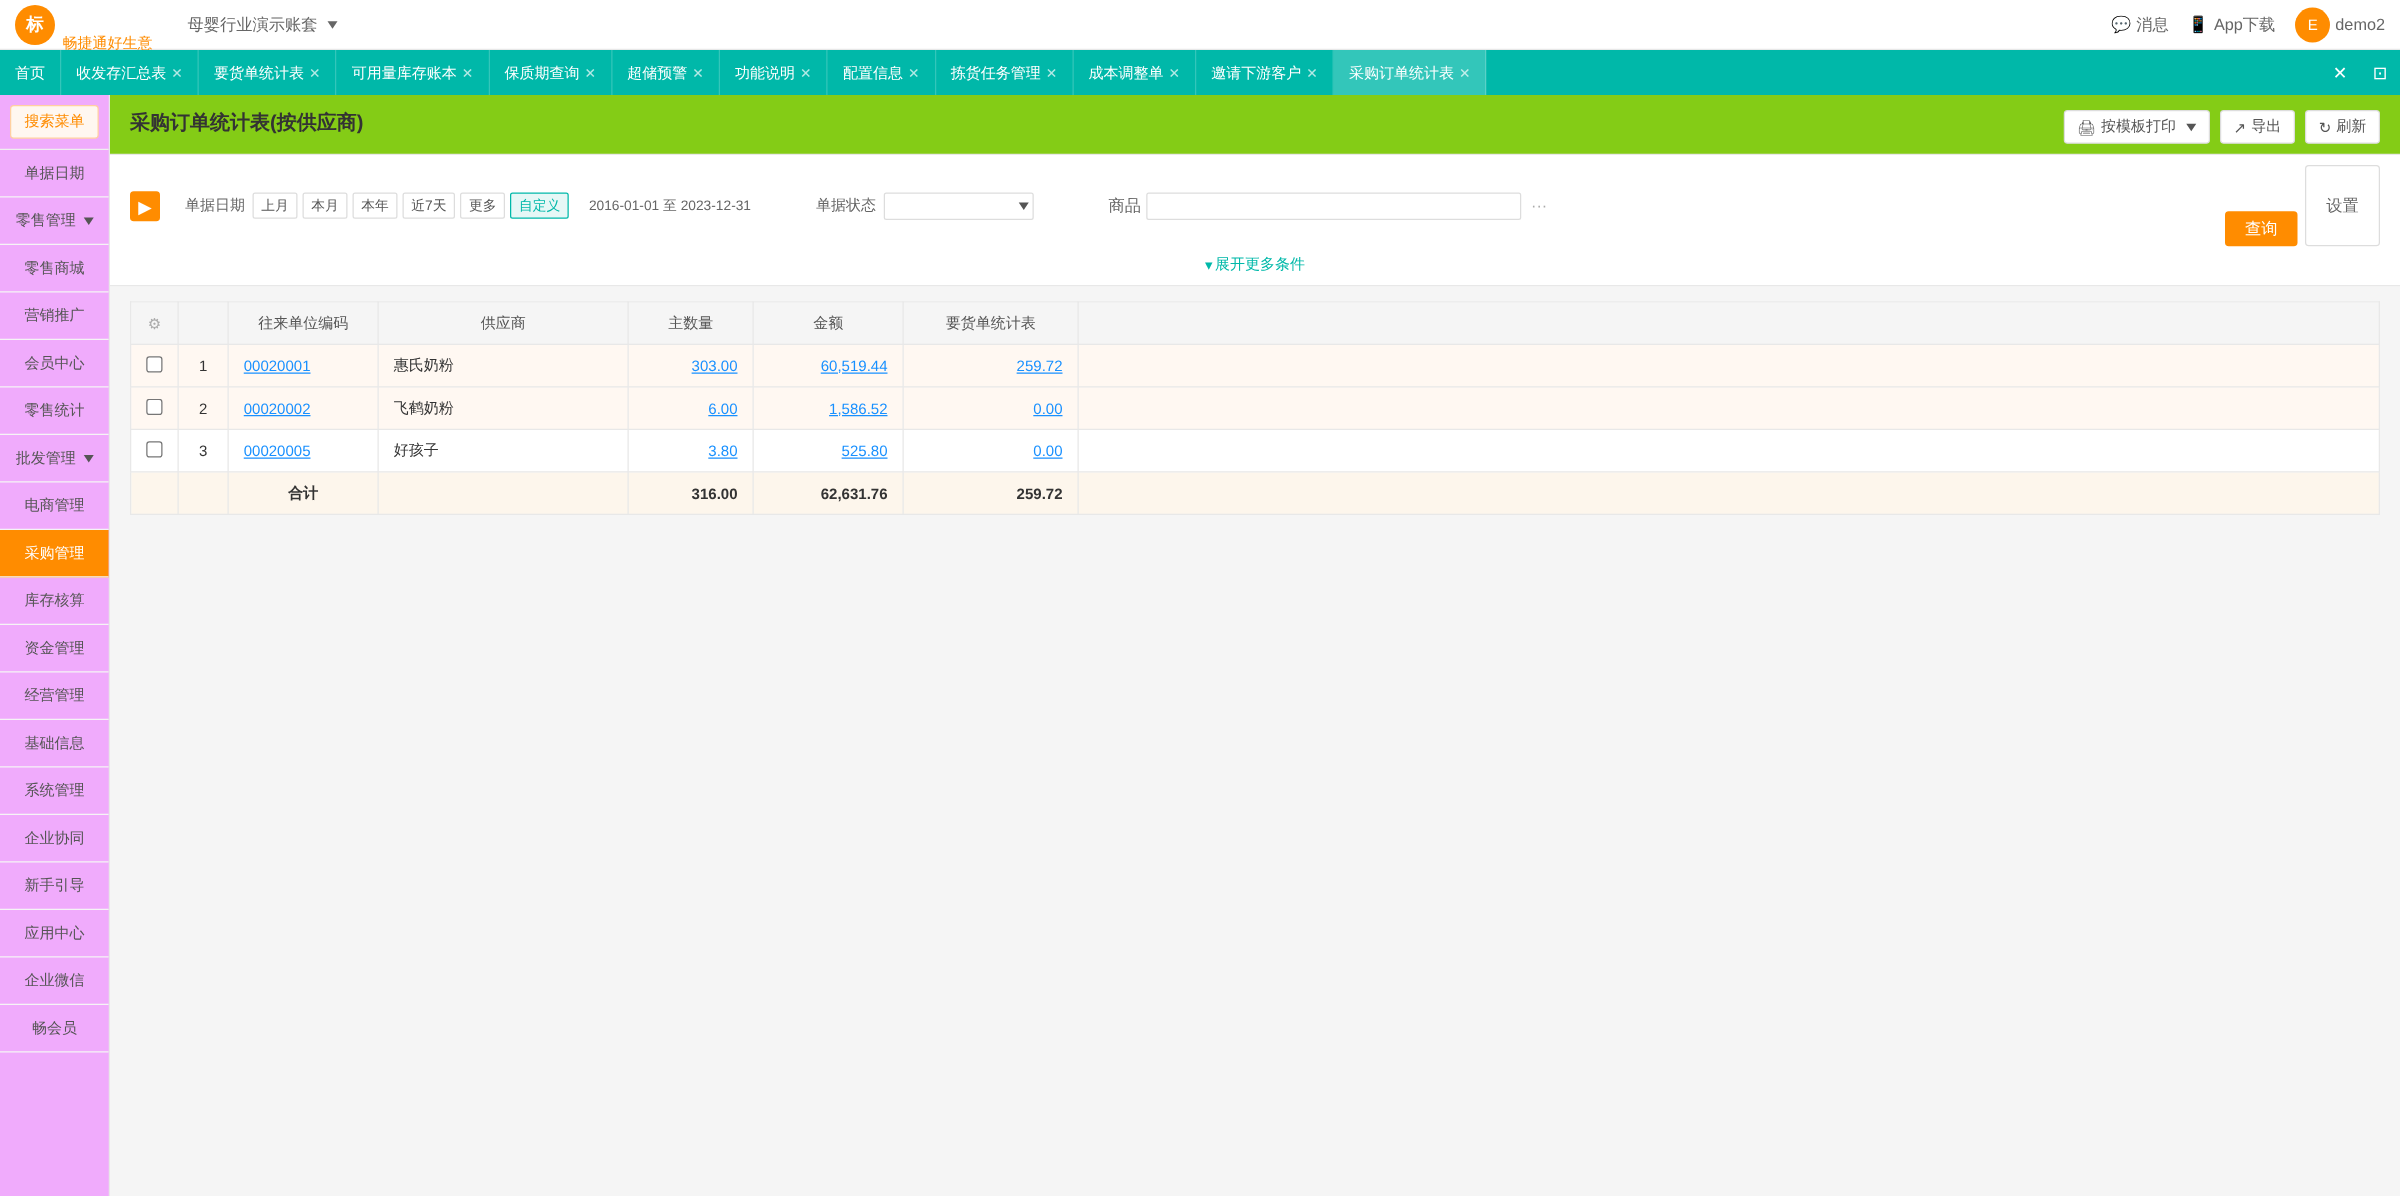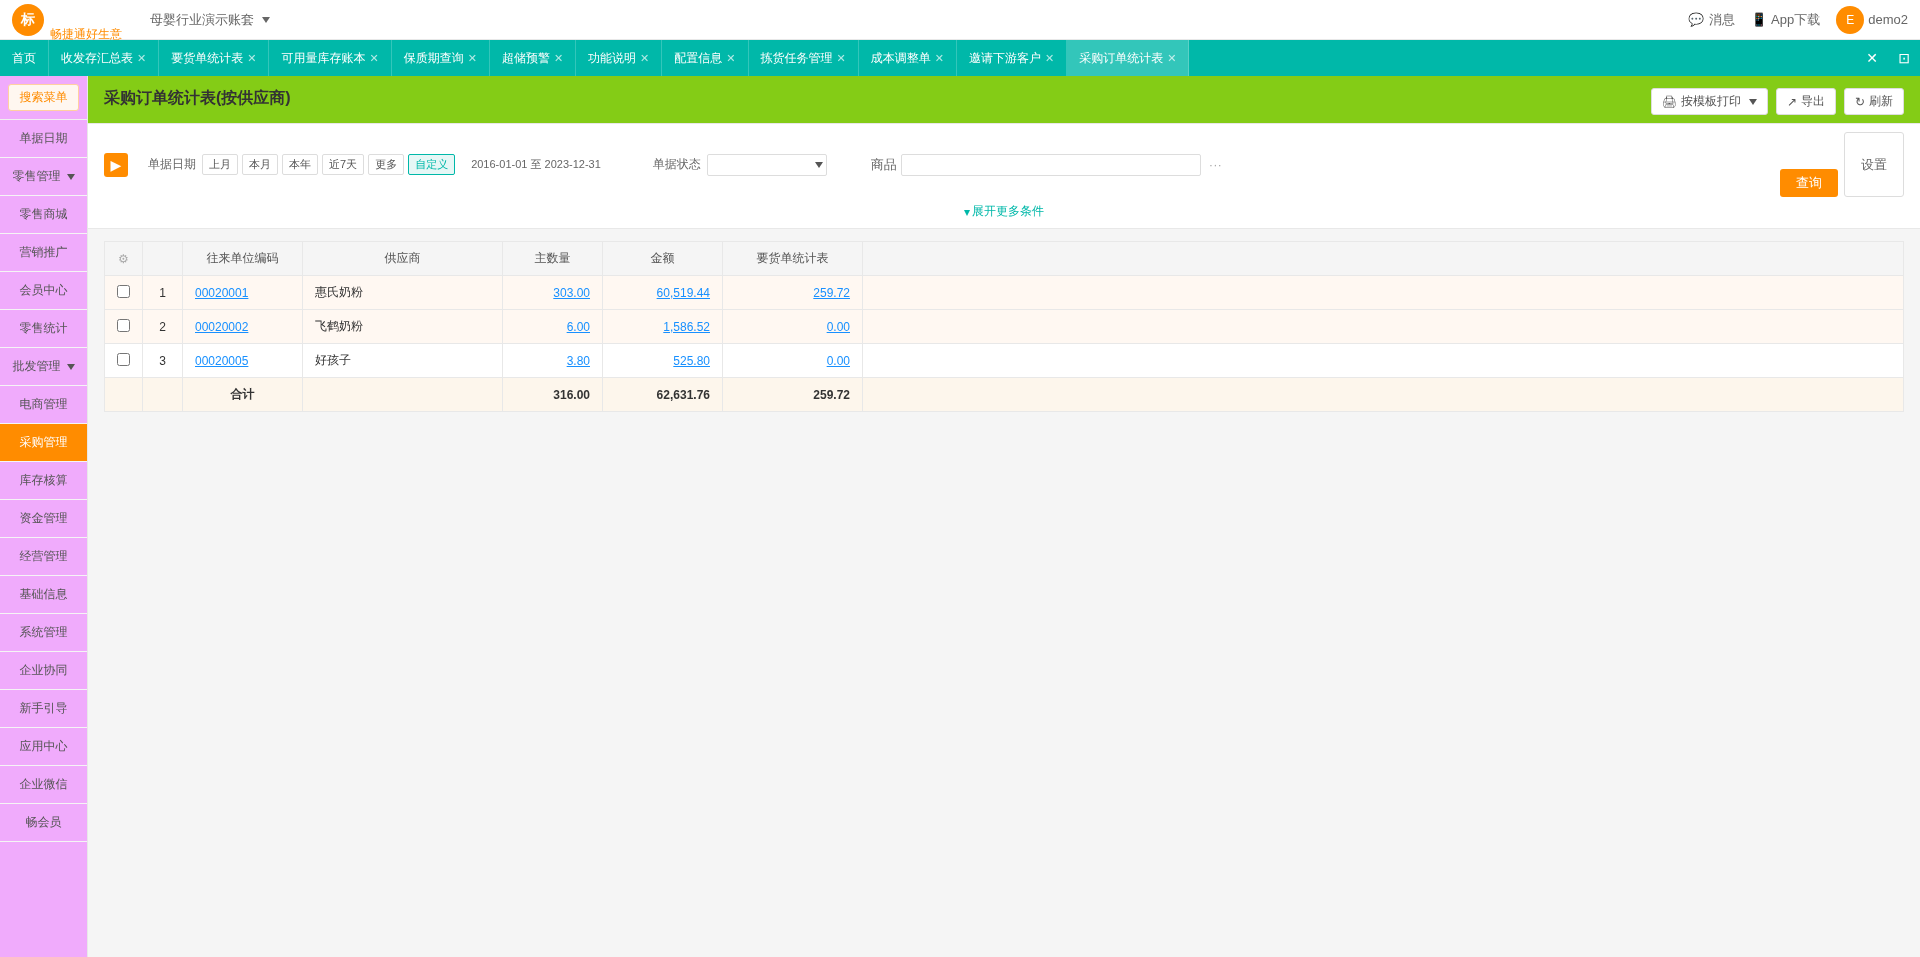--- a/index.html
+++ b/index.html
@@ -243,21 +243,21 @@
         </div>
 
         <div class="filter-item" style="margin-left: 40px;">
           <span class="filter-label">单据状态</span>
           <select class="filter-select">
             <option value=""></option>
           </select>
           <span class="chevron-down" style="border-top-color:#555; margin-left:-18px;"></span>
         </div>
 
-        <div class="filter-goods" style="margin-left: 36px;">
+        <div class="filter-goods" style="margin-left: 52px;">
           <span class="filter-label">商品</span>
           <input class="filter-goods-input" type="text" style="">
           <span style="color:#aaa; cursor:pointer; margin-left:4px;">···</span>
         </div>
 
         <div style="margin-left: auto; display: flex; gap: 6px;">
           <button class="btn-query">查询</button>
           <button class="btn-settings">设置</button>
         </div>
       </div>

